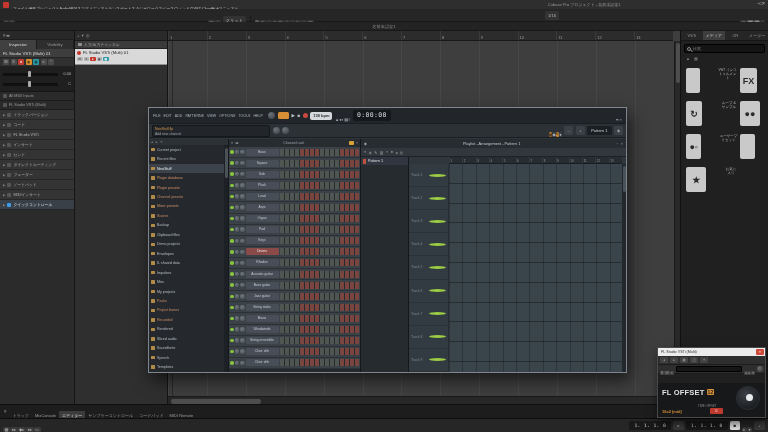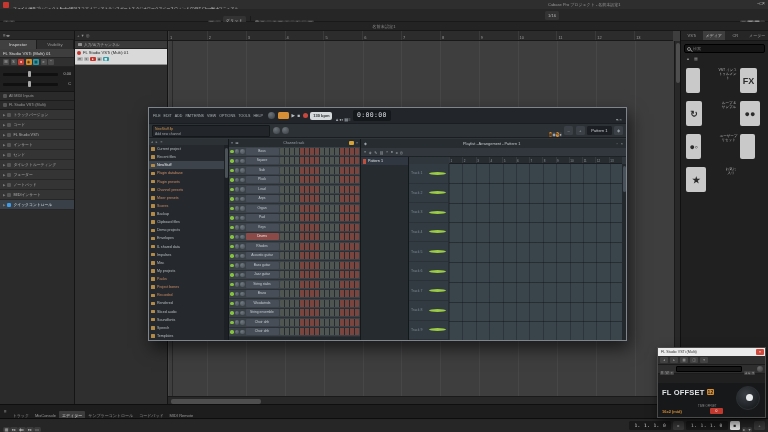--- a/index.html
+++ b/index.html
@@ -90,21 +90,21 @@
 .lt{font-size:4px;color:#9a9a9a;padding:2px 3px;border-radius:1px;white-space:nowrap}
 .lt.active{background:#3c3c3c;color:#e0e0e0}
 .lt-gear{font-size:4.5px;color:#8a8a8a}
 
 .transport{position:absolute;left:0;top:418px;width:768px;height:14px;background:#262626;border-top:1px solid #0d0d0d;display:flex;align-items:center;padding:0 3px;gap:2px;z-index:6}
 .tr-btn{height:9px;min-width:11px;background:#3a3a3a;border-radius:1.5px;color:#a8a8a8;font-size:4.2px;text-align:center;line-height:9px;padding:0 1.5px;white-space:nowrap}
 .tr-display{height:9px;background:#191919;border-radius:1.5px;color:#dcdcdc;font-family:"DejaVu Sans Mono",monospace;font-size:4.6px;line-height:9px;padding:0 5px;letter-spacing:.4px}
 .tr-white{height:9px;width:10px;background:#e6e6e6;border-radius:1.5px;color:#222;font-size:4.5px;text-align:center;line-height:9px}
 .spacer{flex:1}
 
-.flwin{position:absolute;left:148px;top:107px;width:479px;height:234px;background:#30353a;border:1px solid #7e858c;box-shadow:3px 7px 16px rgba(0,0,0,.6);z-index:10}
+.flwin{position:absolute;left:148px;top:107px;width:479px;height:266px;background:#30353a;border:1px solid #7e858c;box-shadow:3px 7px 16px rgba(0,0,0,.6);z-index:10}
 .fl-title{position:absolute;left:0;top:0;width:100%;height:15px;background:#22262a;display:flex;align-items:center;gap:2.5px;padding:0 4px}
 .fl-menu{display:flex;gap:3px;margin-right:3px}
 .fl-menu span{font-size:3.6px;color:#aeb4ba;white-space:nowrap}
 .fl-knob{width:7px;height:7px;border-radius:50%;background:radial-gradient(circle at 35% 30%,#6b7278,#383e44);flex:none}
 .fl-sw{width:11px;height:7px;background:#d78f35;border-radius:1.5px;flex:none}
 .fl-tr{font-size:4.6px;color:#b9bfc4}
 .fl-rec{width:5px;height:5px;border-radius:50%;background:#c9473d;flex:none}
 .fl-tempo{height:8px;background:#d7dadd;border-radius:2px;color:#25292d;font-size:4px;line-height:8px;padding:0 3px;font-weight:bold;white-space:nowrap}
 .fl-ic{font-size:4.2px;color:#9aa1a8}
 .fl-time{height:11px;background:#15181b;border-radius:2px;color:#d8dde2;font-family:"DejaVu Sans Mono",monospace;font-size:6.5px;line-height:11px;padding:0 4px;letter-spacing:.3px}

